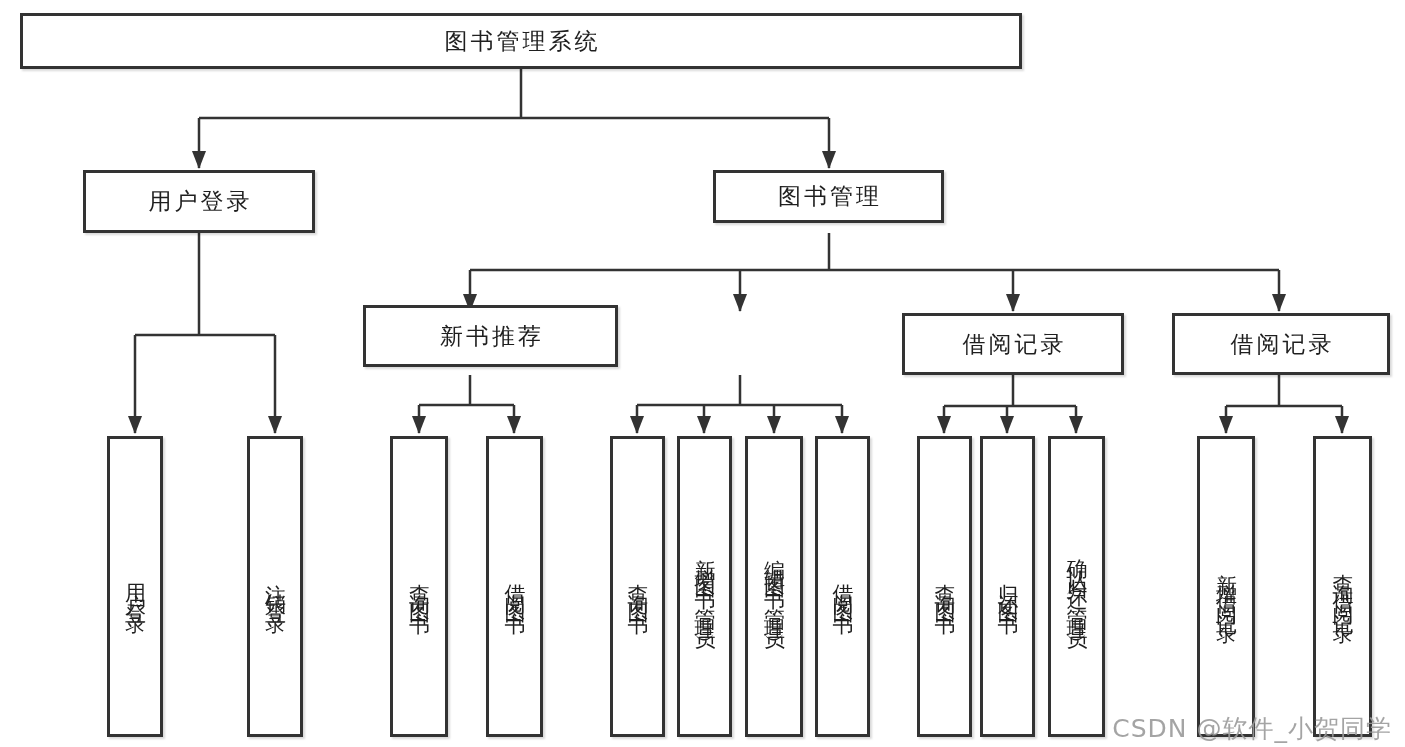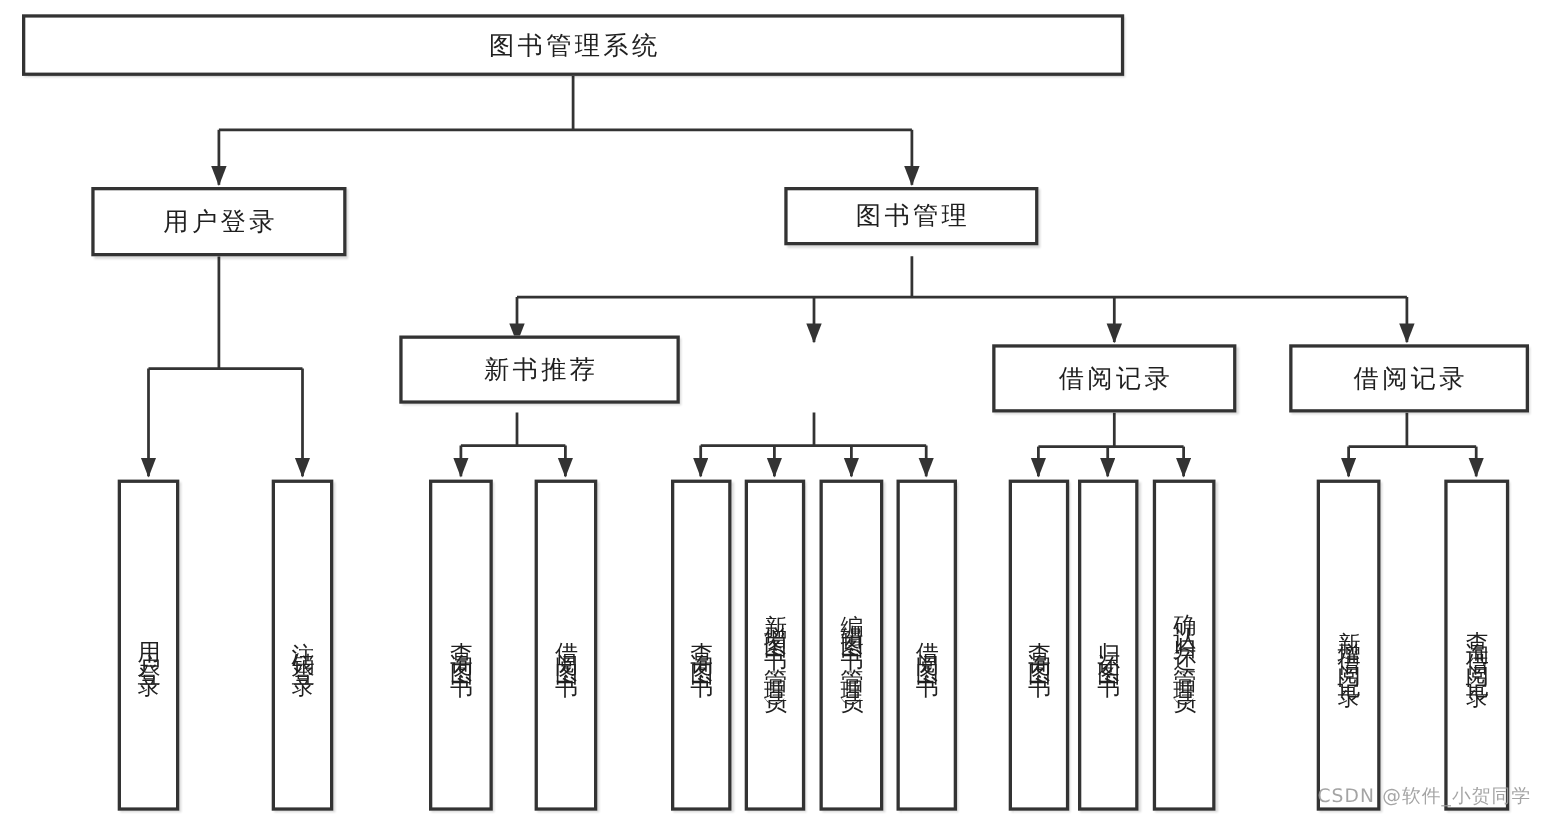--- a/index.html
+++ b/index.html
@@ -12,21 +12,21 @@
     position:absolute;box-sizing:border-box;background:#ffffff;
     border:3px solid #333333;display:flex;align-items:center;justify-content:center;
     box-shadow:2px 2px 2px rgba(0,0,0,0.15);
   }
   .h{font-size:23px;letter-spacing:3px;text-indent:3px;white-space:nowrap;}
   .v{
     writing-mode:vertical-rl;text-orientation:mixed;
     font-size:21px;letter-spacing:10px;line-height:1;
   }
   .watermark{
-    position:absolute;right:13px;top:712px;font-size:17px;letter-spacing:1px;
+    position:absolute;right:13px;top:712px;font-size:25px;letter-spacing:1px;
     color:#9b9b9b;opacity:0.9;white-space:nowrap;z-index:5;
   }
 </style>
 </head>
 <body>
 
 <div class="canvas">
 
   <svg class="wires" viewBox="0 0 1405 747">
     <defs>

